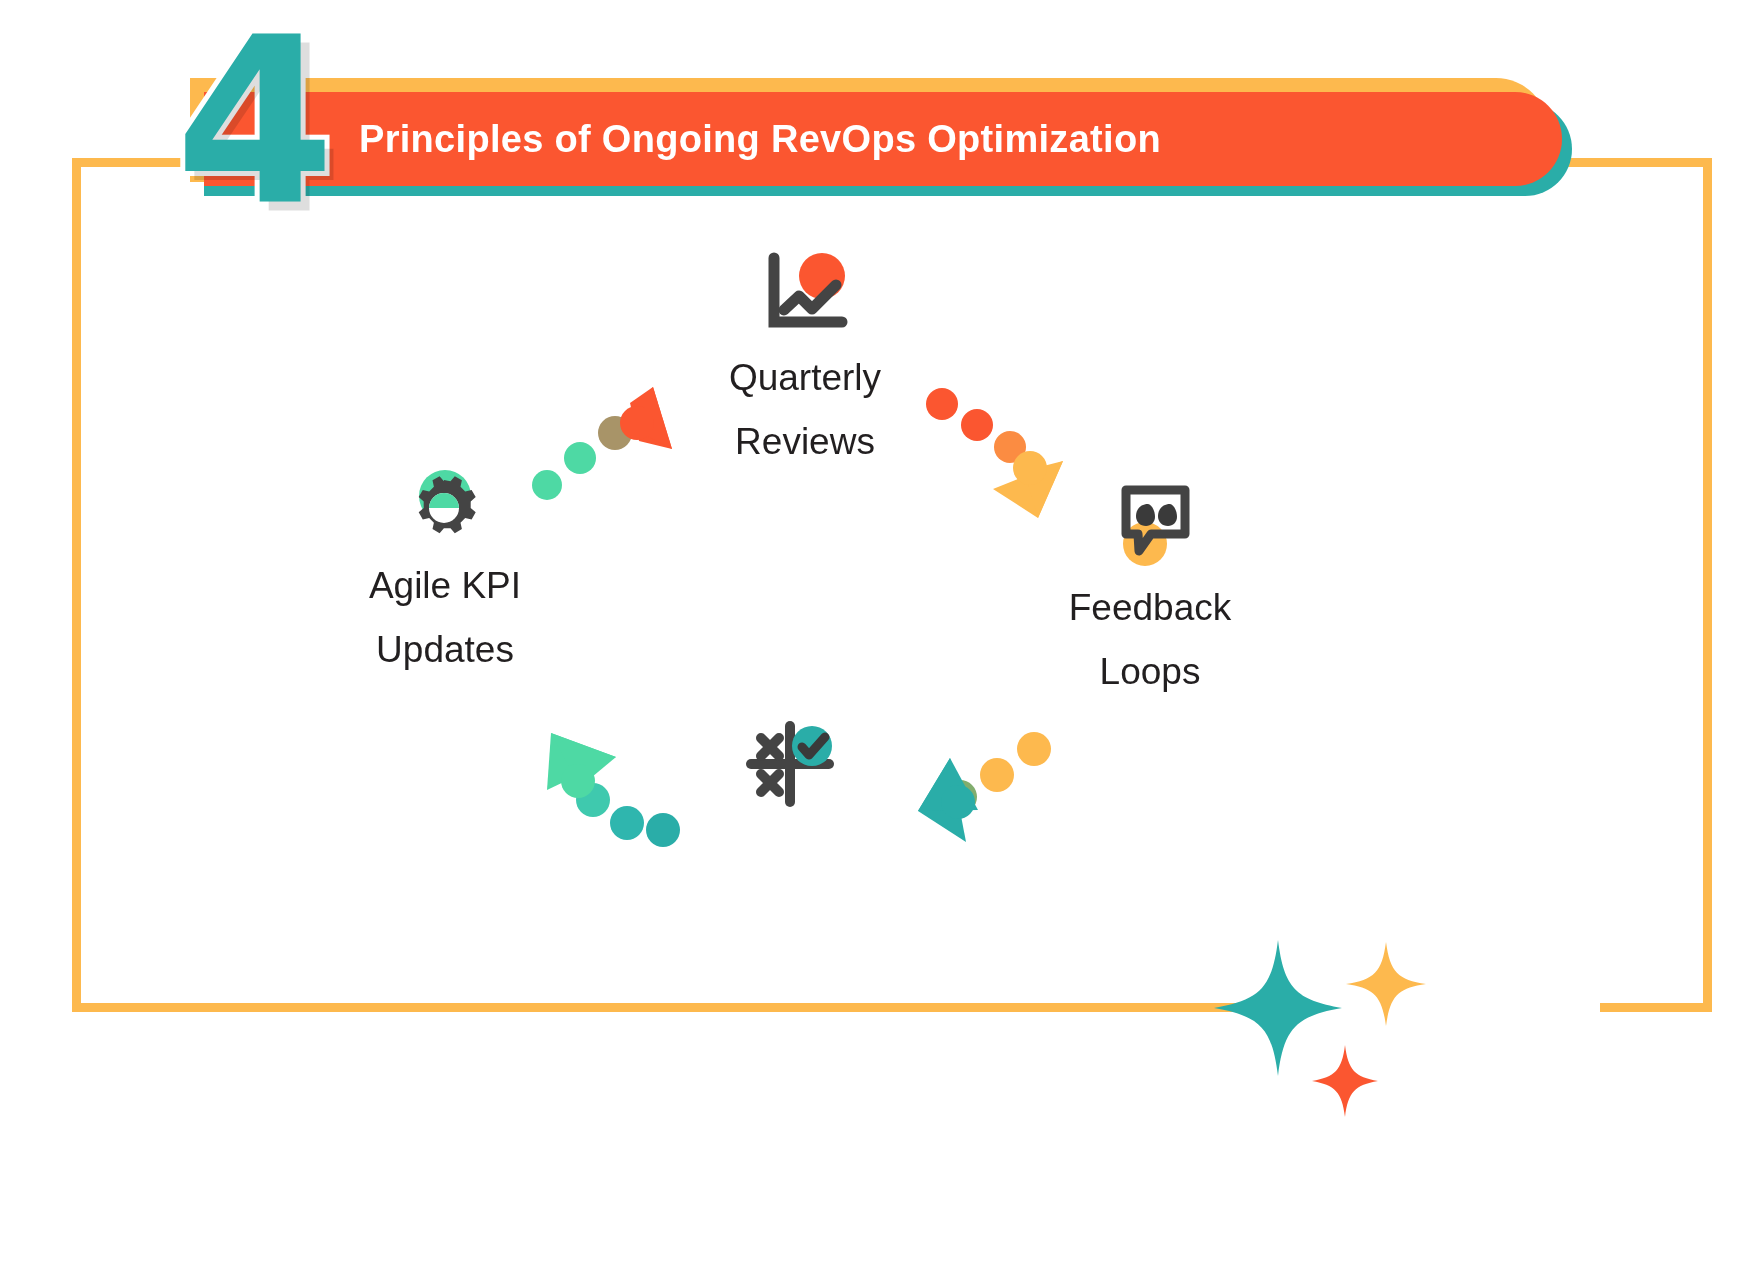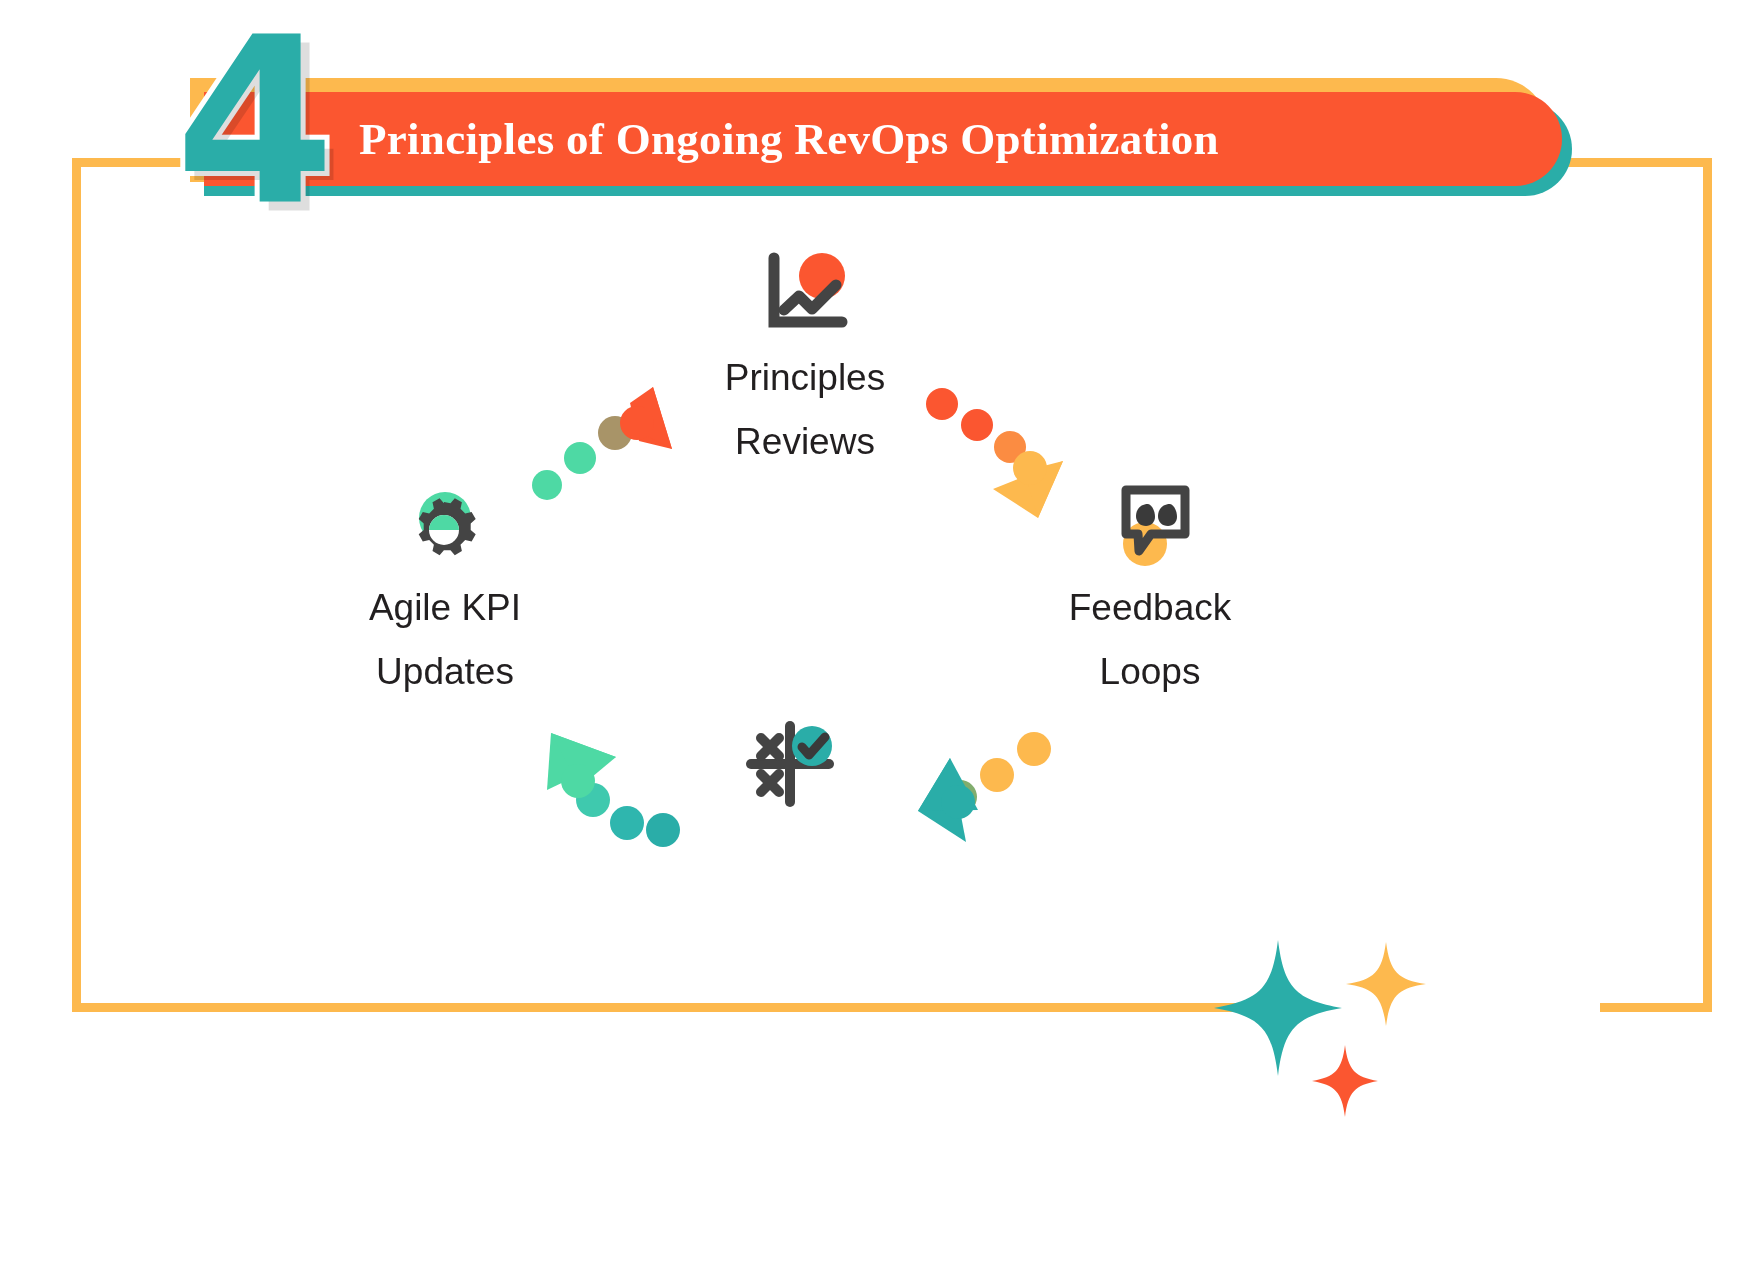--- a/index.html
+++ b/index.html
@@ -62,26 +62,26 @@
     top: 14px;
     width: 1358px;
     height: 94px;
     background: #FB5630;
     border-radius: 0 56px 56px 0;
     display: flex;
     align-items: center;
   }
   .banner-title {
     color: #ffffff;
-    font-size: 45px;
+    font-size: 38px;
     font-weight: bold;
     letter-spacing: 0.3px;
     margin-left: 155px;
     white-space: nowrap;
-    font-family: Liberation Serif, serif;
+    font-family: Liberation Sans, sans-serif;
   }
 
   
   .big-number {
     position: absolute;
     left: 175px;
     top: 8px;
     font-size: 230px;
     font-weight: bold;
     color: #2AADA8;
@@ -110,21 +110,21 @@
     font-weight: 300;
     line-height: 1.72;
     white-space: pre-line;
     margin-top: 6px;
     font-family: "Liberation Sans", sans-serif;
   }
 
   #node-quarterly { left: 655px; top: 248px; width: 300px; }
   #node-feedback  { left: 1000px; top: 478px; width: 300px; }
   #node-abtest    { left: 640px; top: 718px; width: 300px; }
-  #node-agile     { left: 295px; top: 478px; width: 300px; }
+  #node-agile     { left: 295px; top: 456px; width: 300px; }
 
   
   .arrow-cluster { position: absolute; }
   #arrow-tl { left: 525px; top: 375px; }
   #arrow-tr { left: 920px; top: 385px; }
   #arrow-br { left: 900px; top: 725px; }
   #arrow-bl { left: 520px; top: 715px; }
 
   
   #sparkles { position: absolute; left: 1190px; top: 920px; }
@@ -151,21 +151,21 @@
   <div class="big-number">4</div>
 
   <div class="node" id="node-quarterly">
     <div class="node-icon">
       <svg width="94" height="92" viewBox="0 0 94 92" xmlns="http://www.w3.org/2000/svg">
         <circle cx="64" cy="28" r="23" fill="#FB5630"></circle>
         <path d="M16 10 L16 74 L84 74" stroke="#444444" stroke-width="11" stroke-linecap="round" fill="none"></path>
         <path d="M26 62 L41 48 L54 61 L78 37" stroke="#444444" stroke-width="11" stroke-linecap="round" stroke-linejoin="round" fill="none"></path>
       </svg>
     </div>
-    <div class="node-label">Principles
+    <div class="node-label">Quarterly
 Reviews</div>
   </div>
 
   <div class="node" id="node-feedback">
     <div class="node-icon">
       <svg width="94" height="92" viewBox="0 0 94 92" xmlns="http://www.w3.org/2000/svg">
         <circle cx="42" cy="66" r="22" fill="#FDB94E"></circle>
         <path d="M23 12 H82 V56 H48 L36 73 L35 56 H23 Z" fill="none" stroke="#444444" stroke-width="9" stroke-linejoin="round"></path>
         <path d="M45 26 c-7 0 -12 5 -12 12 c0 6 4 10 10 10 c5 0 9 -4 9 -9 c0 -7 -4 -13 -7 -13 z" fill="#3A3A3A"></path>
         <path d="M67 26 c-7 0 -12 5 -12 12 c0 6 4 10 10 10 c5 0 9 -4 9 -9 c0 -7 -4 -13 -7 -13 z" fill="#3A3A3A"></path>

